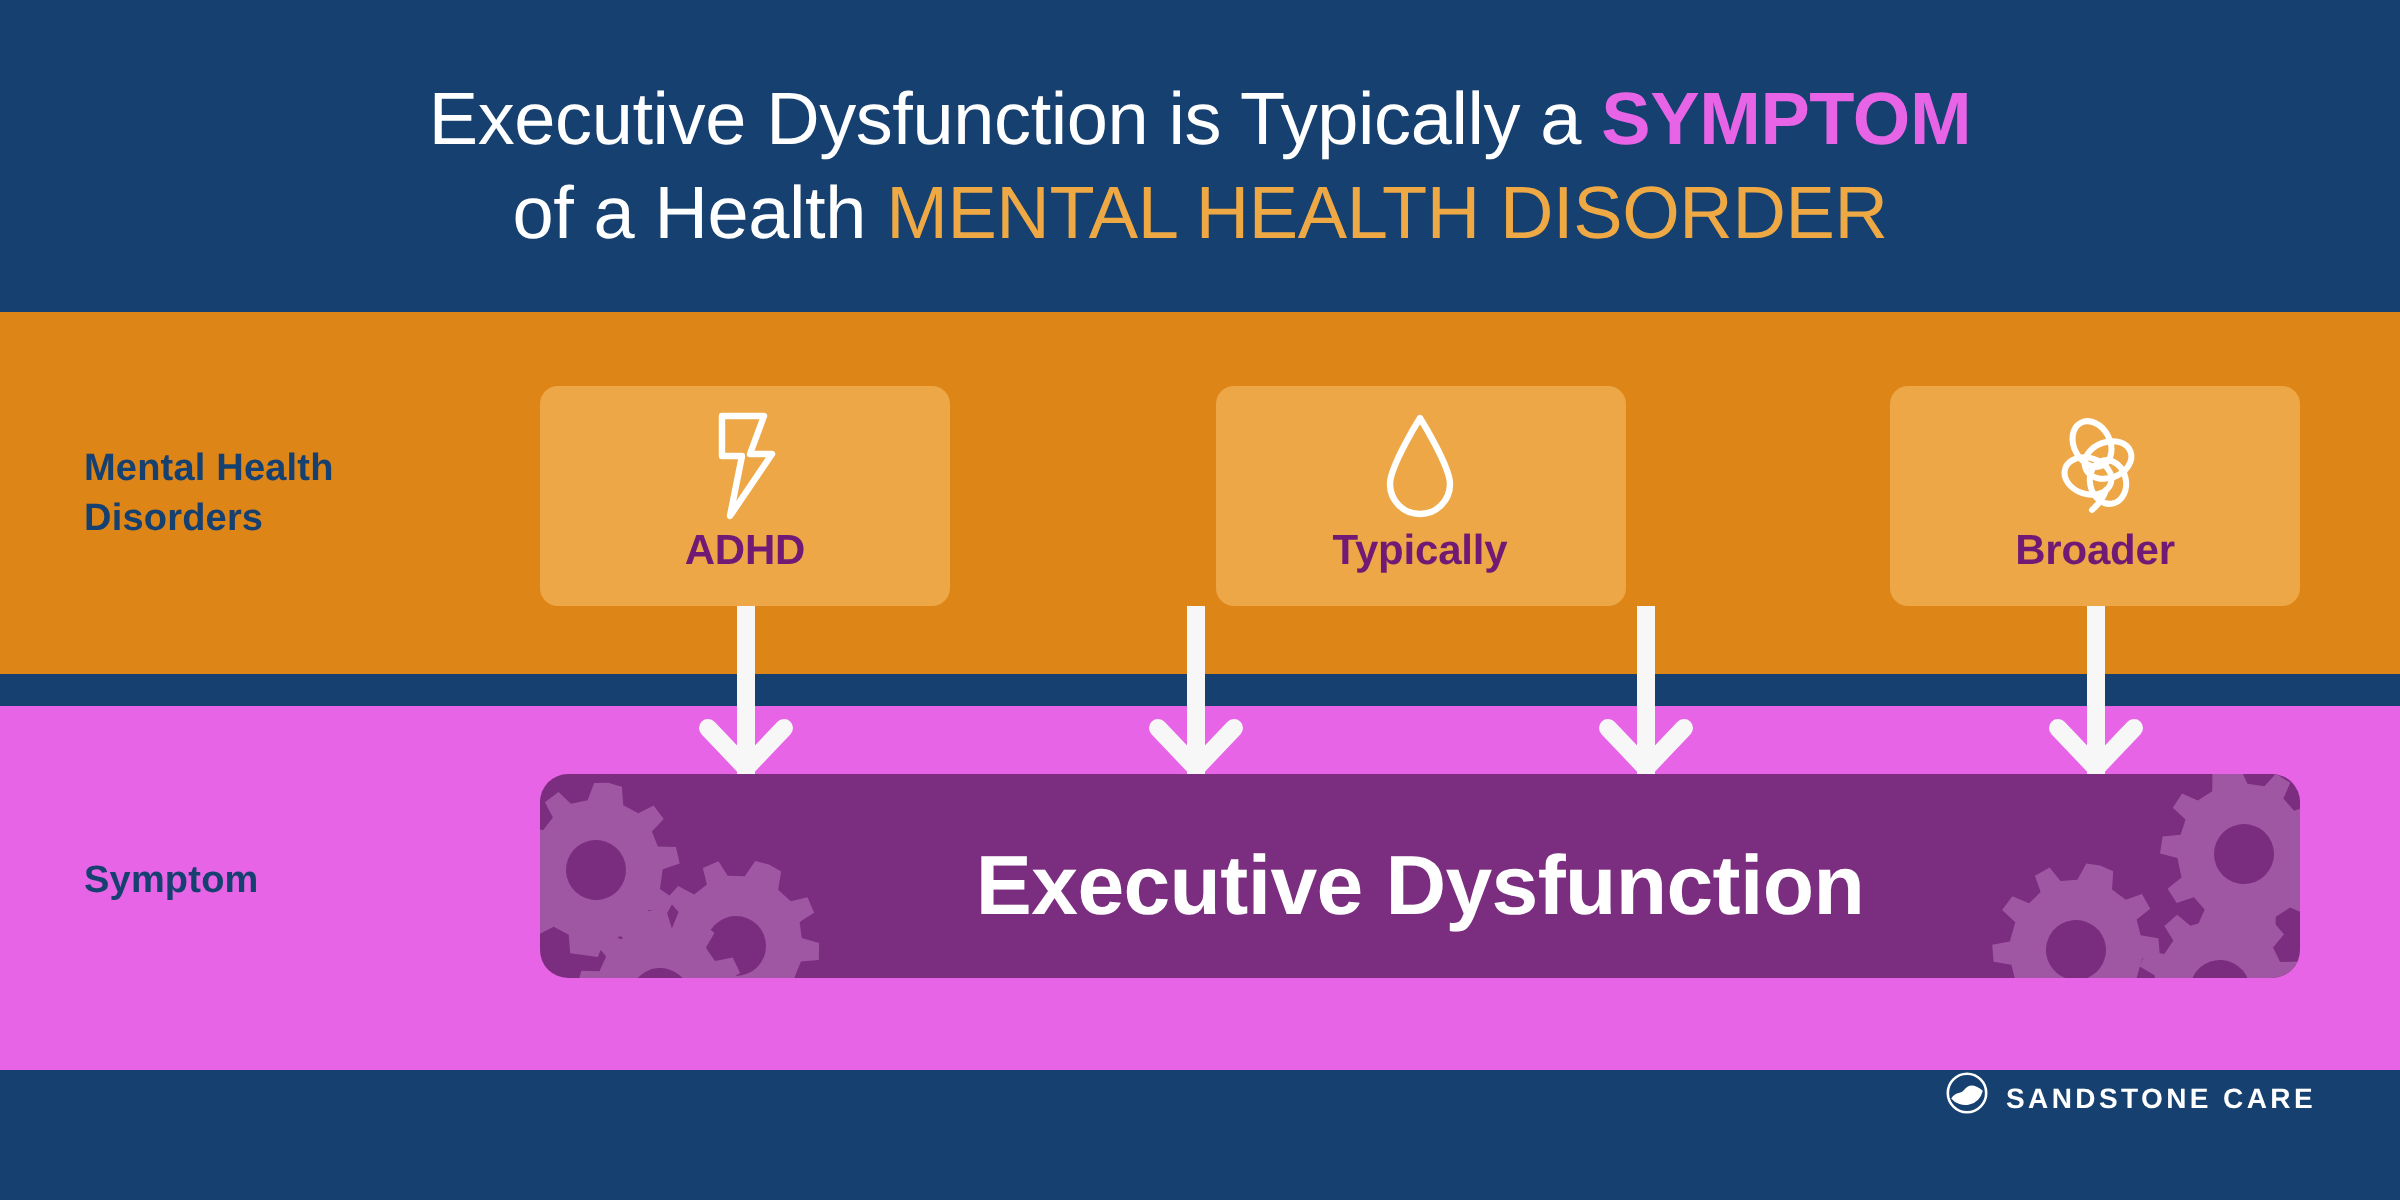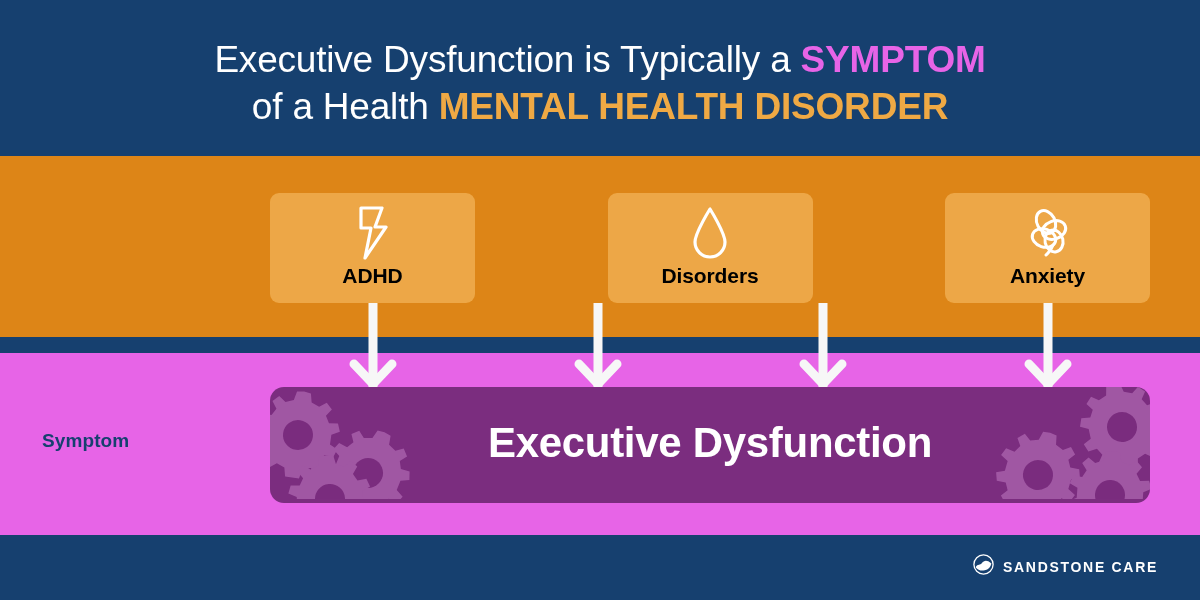--- a/index.html
+++ b/index.html
@@ -36,21 +36,21 @@
     line-height: 1.26;
     white-space: nowrap;
     text-align: center;
   }
   .hl-symptom {
     color: #e764e7;
     font-weight: bold;
   }
   .hl-disorder {
     color: #efa944;
-    font-weight: bold;
+    font-weight: normal;
   }
 
   
   .band-orange {
     position: absolute;
     left: 0; top: 156px;
     width: 1200px; height: 181px;
     background: #dd8517;
   }
   
@@ -107,41 +107,41 @@
     box-sizing: border-box;
     padding-top: 11px;
   }
   .card-icon {
     height: 58px;
     display: flex;
     align-items: center;
     justify-content: center;
   }
   .card-label {
-    color: #000000;
+    color: #701a75;
     font-size: 21px;
     font-weight: bold;
     letter-spacing: -0.1px;
     margin-top: 2px;
   }
 
   
   .arrow {
     position: absolute;
     top: 303px;
     width: 60px;
     height: 92px;
     margin-left: -30px;
   }
 
   
   .symptom-bar {
     position: absolute;
     left: 270px; top: 387px;
-    width: 880px; height: 116px;
+    width: 880px; height: 102px;
     background: #7b2d7f;
     border-radius: 14px;
     overflow: hidden;
   }
   .gears {
     position: absolute;
     left: 0; top: 0;
     width: 880px; height: 112px;
     pointer-events: none;
   }
@@ -154,21 +154,21 @@
     justify-content: center;
     color: #ffffff;
     font-size: 42px;
     font-weight: bold;
     letter-spacing: -0.3px;
   }
 
   
   .logo {
     position: absolute;
-    right: 42px; top: 554px;
+    right: 42px; top: 536px;
     display: flex;
     align-items: center;
     gap: 9px;
   }
   .logo-text {
     color: #ffffff;
     font-size: 14px;
     font-weight: bold;
     letter-spacing: 1.7px;
   }
@@ -181,53 +181,54 @@
   <div class="header">
     <div class="title-line"><span>Executive Dysfunction is Typically a </span><span class="hl-symptom">SYMPTOM</span></div>
     <div class="title-line"><span>of a Health </span><span class="hl-disorder">MENTAL HEALTH DISORDER</span></div>
   </div>
 
   <div class="band-orange"></div>
   <div class="band-divider"></div>
   <div class="band-pink"></div>
   <div class="footer"></div>
 
+  <div class="row-label disorders">Mental Health Disorders</div>
   <div class="row-label symptom">Symptom</div>
 
   <div class="cards">
 
     <div class="card">
       <div class="card-icon">
         <svg width="44" height="56" viewBox="0 0 44 56" fill="none" stroke="#ffffff" stroke-width="3.2" stroke-linejoin="round" stroke-linecap="round">
           <path d="M25 3 H10 V23 H20 L14 53 L35 22 H24 L31 3 Z"></path>
         </svg>
       </div>
       <div class="card-label">ADHD</div>
     </div>
 
     <div class="card">
       <div class="card-icon">
         <svg width="40" height="56" viewBox="0 0 40 56" fill="none" stroke="#ffffff" stroke-width="3.2" stroke-linejoin="round" stroke-linecap="round">
           <path d="M20 4 C20 4 5 28 5 37 a15 15 0 0 0 30 0 C35 28 20 4 20 4 Z"></path>
         </svg>
       </div>
-      <div class="card-label">Disorders</div>
+      <div class="card-label">Typically</div>
     </div>
 
     <div class="card">
       <div class="card-icon">
         <svg width="56" height="56" viewBox="0 0 56 56" fill="none" stroke="#ffffff" stroke-width="3" stroke-linejoin="round" stroke-linecap="round">
           <ellipse cx="26" cy="17" rx="9" ry="12" transform="rotate(-28 26 17)"></ellipse>
           <ellipse cx="34" cy="25" rx="12" ry="9" transform="rotate(-20 34 25)"></ellipse>
           <ellipse cx="24" cy="33" rx="12" ry="9" transform="rotate(18 24 33)"></ellipse>
           <ellipse cx="34" cy="36" rx="9" ry="11" transform="rotate(-12 34 36)"></ellipse>
           <path d="M33 40 C31 46 28 48 26 50"></path>
         </svg>
       </div>
-      <div class="card-label">Anxiety</div>
+      <div class="card-label">Broader</div>
     </div>
 
   </div>
 
   <div class="arrow" style="left:373px;">
     <svg width="60" height="92" viewBox="0 0 60 92" fill="none" stroke="#f7f7f7" stroke-width="9" stroke-linecap="square">
       <path d="M30 0 V80"></path>
       <path d="M11 61 L30 81 L49 61" stroke-linejoin="round" stroke-linecap="round"></path>
     </svg>
   </div>

